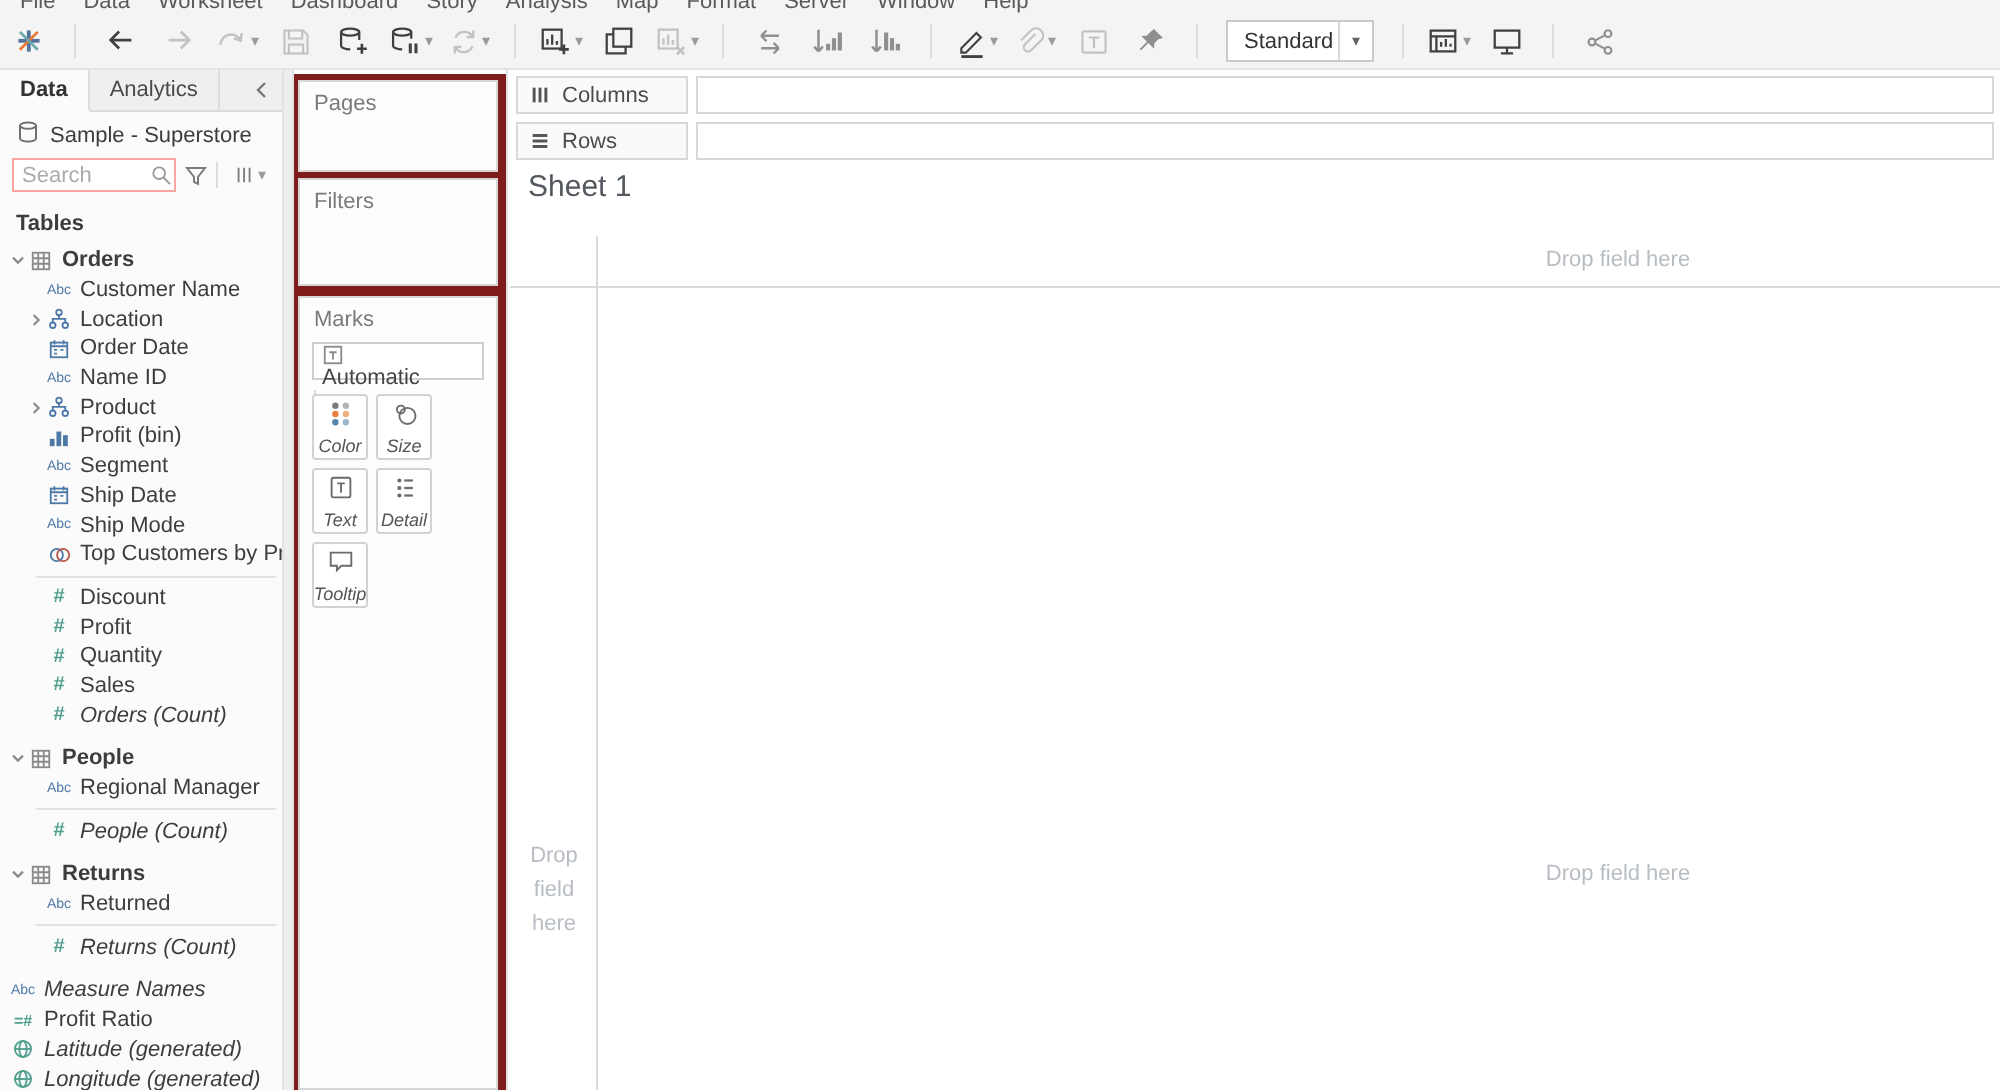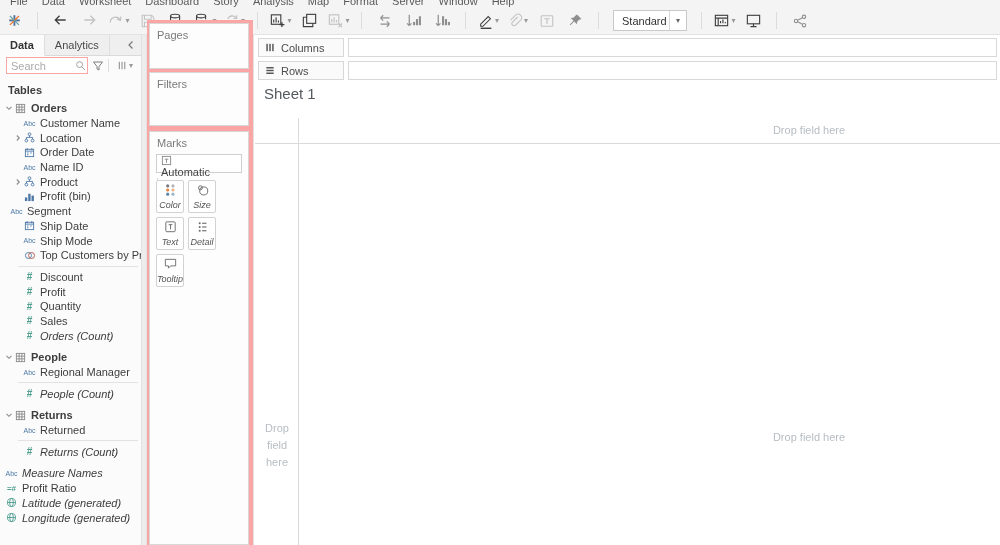--- a/index.html
+++ b/index.html
@@ -49,21 +49,21 @@
   .field-row.italic .f-label { font-style:italic; }
   .field-divider { border-top:1px solid #e2e2e2; margin:3px 3px 3px 18px; height:0; }
   .field-spacer { height:7px; }
   .ic-abc { font-size:7px; color:#4e79a7; letter-spacing:0; }
   .ic-num { font-size:10px; color:#4f9e8f; font-weight:bold; }
   .ic-calc { font-size:8px; }
   
   #splitter { position:absolute; left:141px; width:6px; top:35px; bottom:0; background:#ededed;
               border-left:1px solid #e2e2e2; border-right:1px solid #e2e2e2; }
   
-  #cards-pane { position:absolute; left:147px; width:106px; top:20px; bottom:0; background:#fca5a5; }
+  #cards-pane { position:absolute; left:147px; width:106px; top:37px; bottom:0; background:#7f1d1d; }
   .card { position:absolute; left:2px; right:4px; background:#fdfdfd; border:1px solid #d7d7d7; }
   .card-label { font-size:11px; color:#7a7a7a; padding:5px 0 0 7px; }
   #card-pages { top:3px; height:46px; }
   #card-filters { top:52px; height:54px; }
   #card-marks { top:111px; bottom:0; }
   #marks-dropdown { margin:5px 6px 4px 6px; height:19px; border:1px solid #cfcfcf; background:#fff;
                     display:flex; align-items:stretch;flex-direction:column; }
   #marks-dd-icon { display:flex; align-items:center; padding-left:4px; }
   #marks-dd-label { flex:1; display:flex; align-items:center; padding-left:4px; color:#444; }
   #marks-dd-caret { width:16px; border-left:1px solid #d8d8d8; display:flex; align-items:center; justify-content:center; color:#666; font-size:8px; }
@@ -321,20 +321,27 @@
     </div>
     <div class="pane-tab">
       <span>Analytics</span>
     </div>
     <div id="pane-collapse">
       <svg width="8" height="10" viewBox="0 0 8 10">
           <path d="M5.5 1.5L2 5l3.5 3.5" fill="none" stroke="#777" stroke-width="1.2"></path>
         </svg>
     </div>
   </div>
+  <div id="datasource-row">
+    <span><svg width="12" height="12" viewBox="0 0 12 12" fill="none" stroke="#6f6f6f">
+          <ellipse cx="6" cy="2.8" rx="4" ry="1.6"></ellipse>
+          <path d="M2 2.8v6.4c0 .9 1.8 1.6 4 1.6s4-.7 4-1.6V2.8"></path>
+        </svg></span>
+    <span>Sample - Superstore</span>
+  </div>
   <div id="search-row">
     <span class="search-box">
       <input type="text" placeholder="Search" style="">
       <span class="search-mag"><svg width="11" height="11" viewBox="0 0 12 12" fill="none" stroke="#9a9a9a">
             <circle cx="5" cy="5" r="3.2"></circle>
             <path d="M7.5 7.5L11 11"></path>
           </svg></span>
     </span>
     <span class="search-tool">
         <svg width="12" height="12" viewBox="0 0 12 12" fill="none" stroke="#7c7c7c">
@@ -426,21 +433,21 @@
         <span class="f-exp"></span>
         <span class="f-ic">
           <svg width="11" height="11" viewBox="0 0 12 12" fill="#4e79a7">
             <rect x="1" y="7" width="2.6" height="4"></rect>
             <rect x="4.6" y="3" width="2.6" height="8"></rect>
             <rect x="8.2" y="5" width="2.6" height="6"></rect>
           </svg>
         </span>
         <span class="f-label">Profit (bin)</span>
       </div>
-      <div class="field-row" style="padding-left: 0;">
+      <div class="field-row" style="padding-left: 13px;">
         <span class="f-exp"></span>
         <span class="f-ic">
           <span class="ic-abc">Abc</span>
         </span>
         <span class="f-label">Segment</span>
       </div>
       <div class="field-row" style="padding-left: 13px;">
         <span class="f-exp"></span>
         <span class="f-ic">
           <svg width="11" height="11" viewBox="0 0 12 12" fill="none" stroke="#4e79a7">

